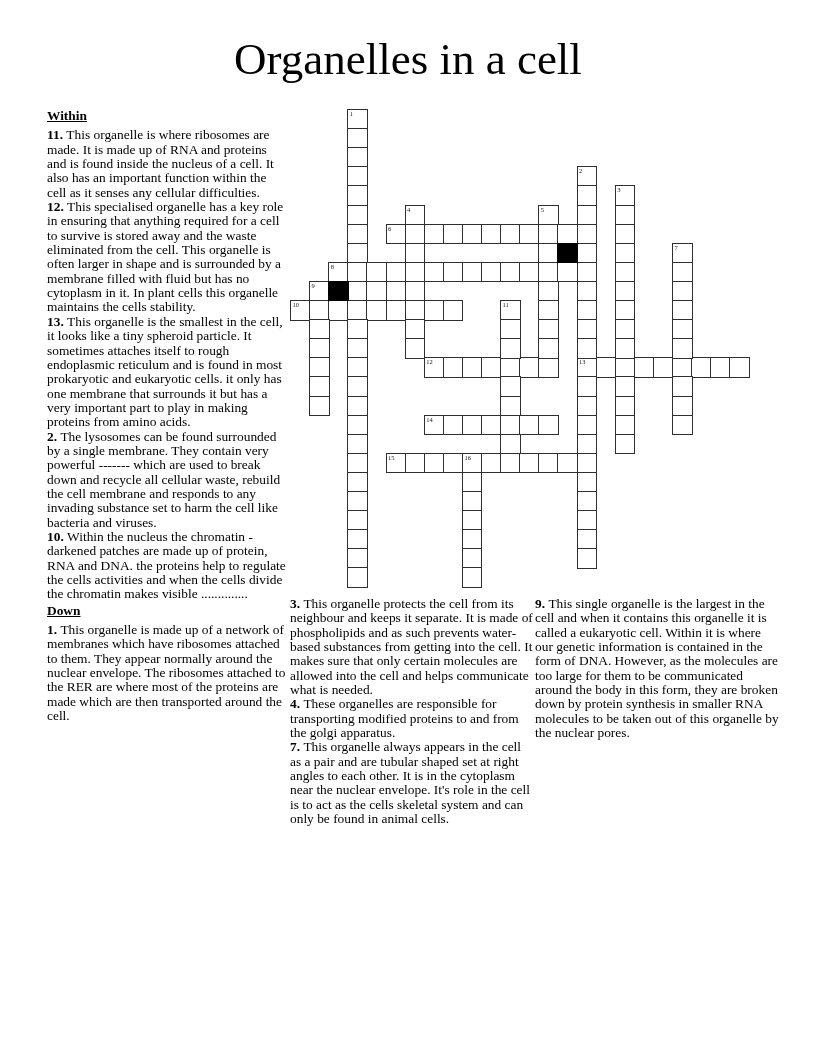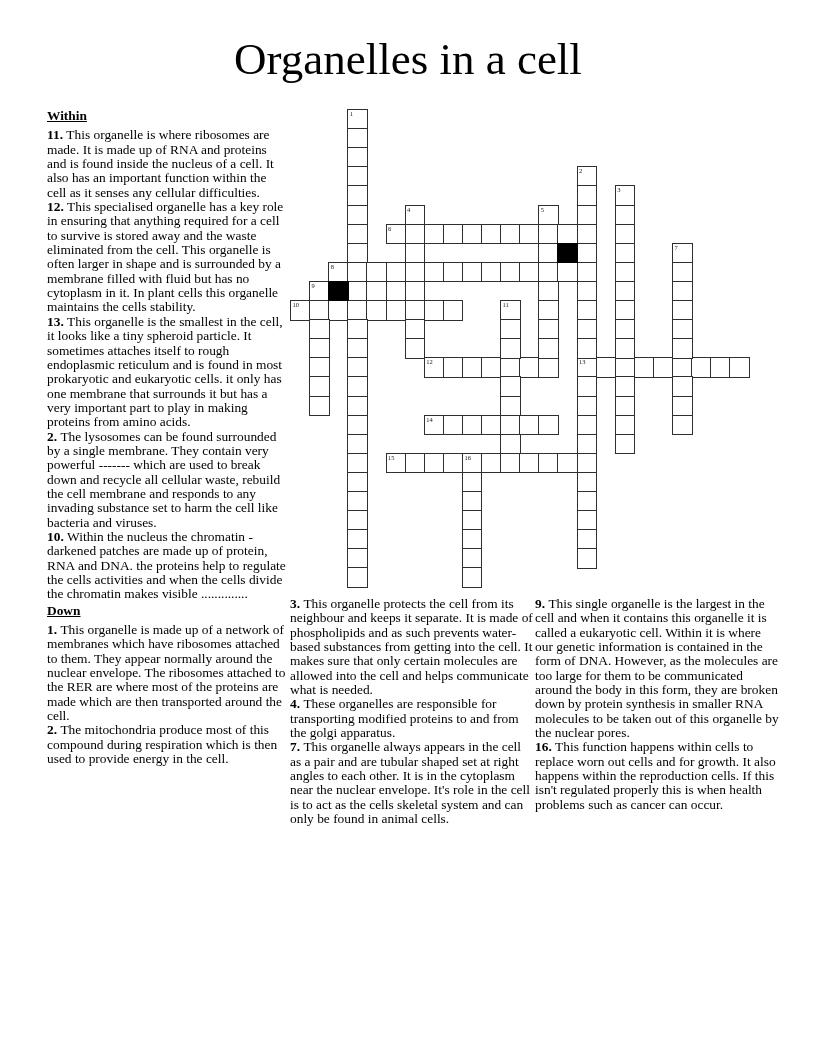--- a/index.html
+++ b/index.html
@@ -240,24 +240,22 @@
     </div>
   <div id="col-left" class="clue-col">
       <p class="clue-header">Within</p>
       <p class="clue"><b>11. </b>This organelle is where ribosomes are made. It is made up of RNA and proteins and is found inside the nucleus of a cell. It also has an important function within the cell as it senses any cellular difficulties.</p>
       <p class="clue"><b>12. </b>This specialised organelle has a key role in ensuring that anything required for a cell to survive is stored away and the waste eliminated from the cell. This organelle is often larger in shape and is surrounded by a membrane filled with fluid but has no cytoplasm in it. In plant cells this organelle maintains the cells stability.</p>
       <p class="clue"><b>13. </b>This organelle is the smallest in the cell, it looks like a tiny spheroid particle. It sometimes attaches itself to rough endoplasmic reticulum and is found in most prokaryotic and eukaryotic cells. it only has one membrane that surrounds it but has a very important part to play in making proteins from amino acids.</p>
       <p class="clue"><b>2. </b>The lysosomes can be found surrounded by a single membrane. They contain very powerful ------- which are used to break down and recycle all cellular waste, rebuild the cell membrane and responds to any invading substance set to harm the cell like bacteria and viruses.</p>
       <p class="clue"><b>10. </b>Within the nucleus the chromatin - darkened patches are made up of protein, RNA and DNA. the proteins help to regulate the cells activities and when the cells divide the chromatin makes visible ..............</p>
       <p class="clue-header later">Down</p>
       <p class="clue"><b>1. </b>This organelle is made up of a network of membranes which have ribosomes attached to them. They appear normally around the nuclear envelope. The ribosomes attached to the RER are where most of the proteins are made which are then transported around the cell.</p>
-      <p class="clue"><b>2. </b>The mitochondria produce most of this compound during respiration which is then used to provide energy in the cell.</p>
     </div>
   <div id="col-middle" class="clue-col">
       <p class="clue"><b>3. </b>This organelle protects the cell from its neighbour and keeps it separate. It is made of phospholipids and as such prevents water-based substances from getting into the cell. It makes sure that only certain molecules are allowed into the cell and helps communicate what is needed.</p>
       <p class="clue"><b>4. </b>These organelles are responsible for transporting modified proteins to and from the golgi apparatus.</p>
       <p class="clue"><b>7. </b>This organelle always appears in the cell as a pair and are tubular shaped set at right angles to each other. It is in the cytoplasm near the nuclear envelope. It's role in the cell is to act as the cells skeletal system and can only be found in animal cells.</p>
     </div>
   <div id="col-right" class="clue-col">
       <p class="clue"><b>9. </b>This single organelle is the largest in the cell and when it contains this organelle it is called a eukaryotic cell. Within it is where our genetic information is contained in the form of DNA. However, as the molecules are too large for them to be communicated around the body in this form, they are broken down by protein synthesis in smaller RNA molecules to be taken out of this organelle by the nuclear pores.</p>
-      <p class="clue"><b>16. </b>This function happens within cells to replace worn out cells and for growth. It also happens within the reproduction cells. If this isn't regulated properly this is when health problems such as cancer can occur.</p>
     </div>
 </div>
 
 </body></html>

